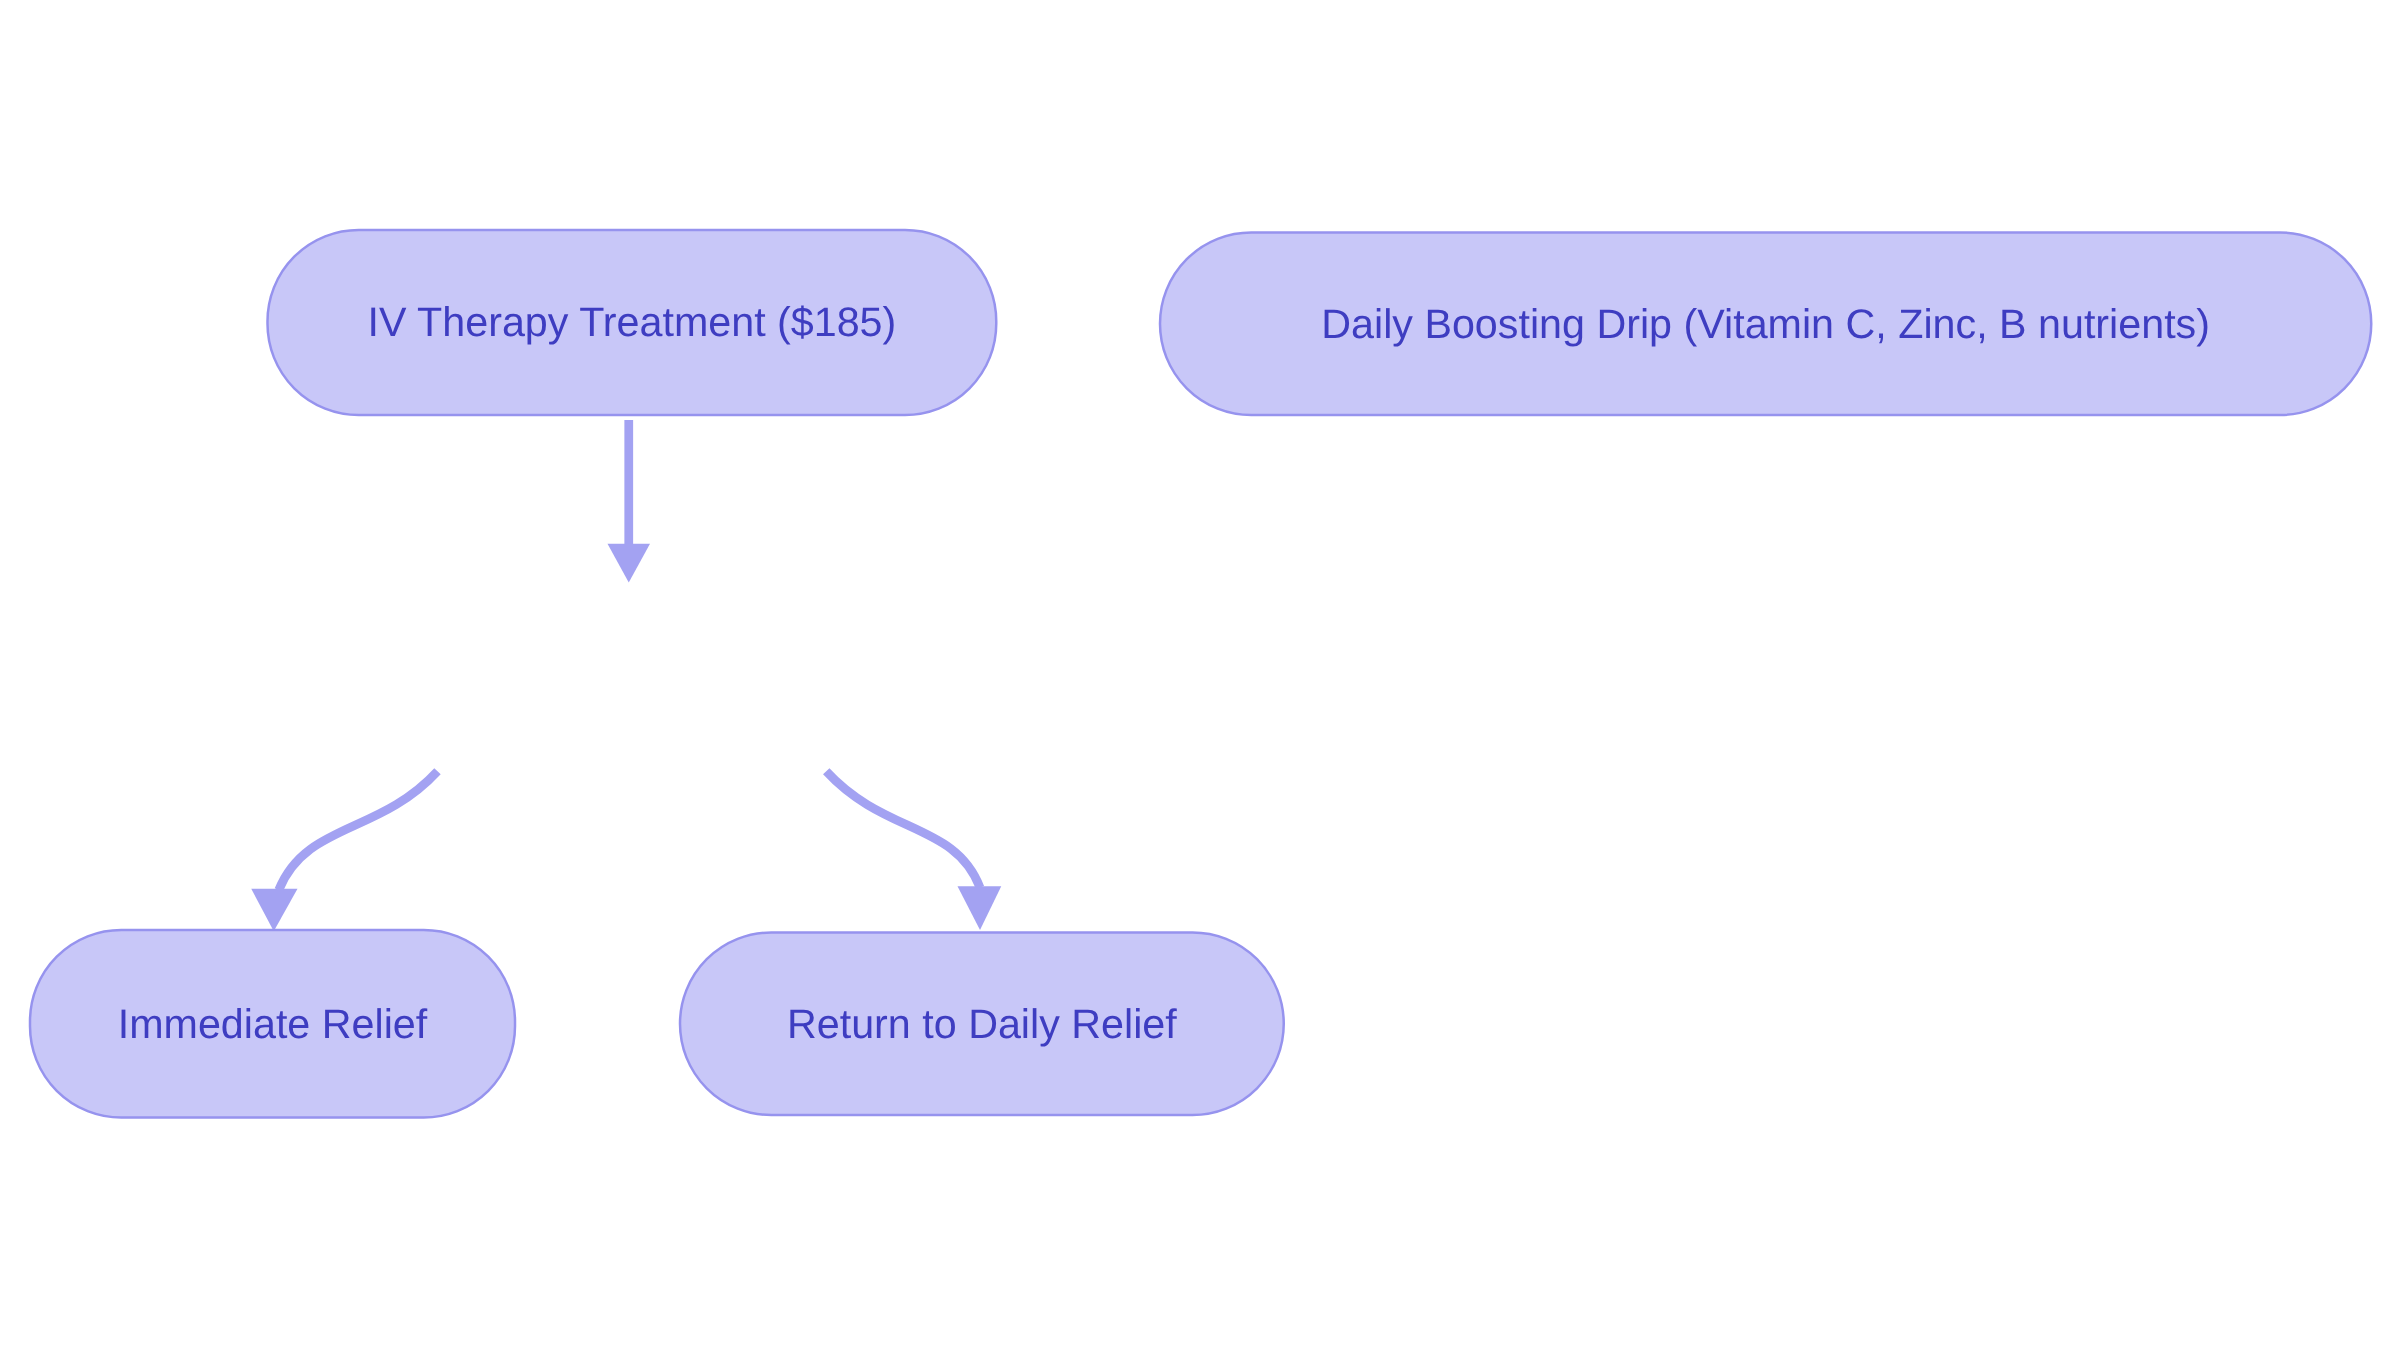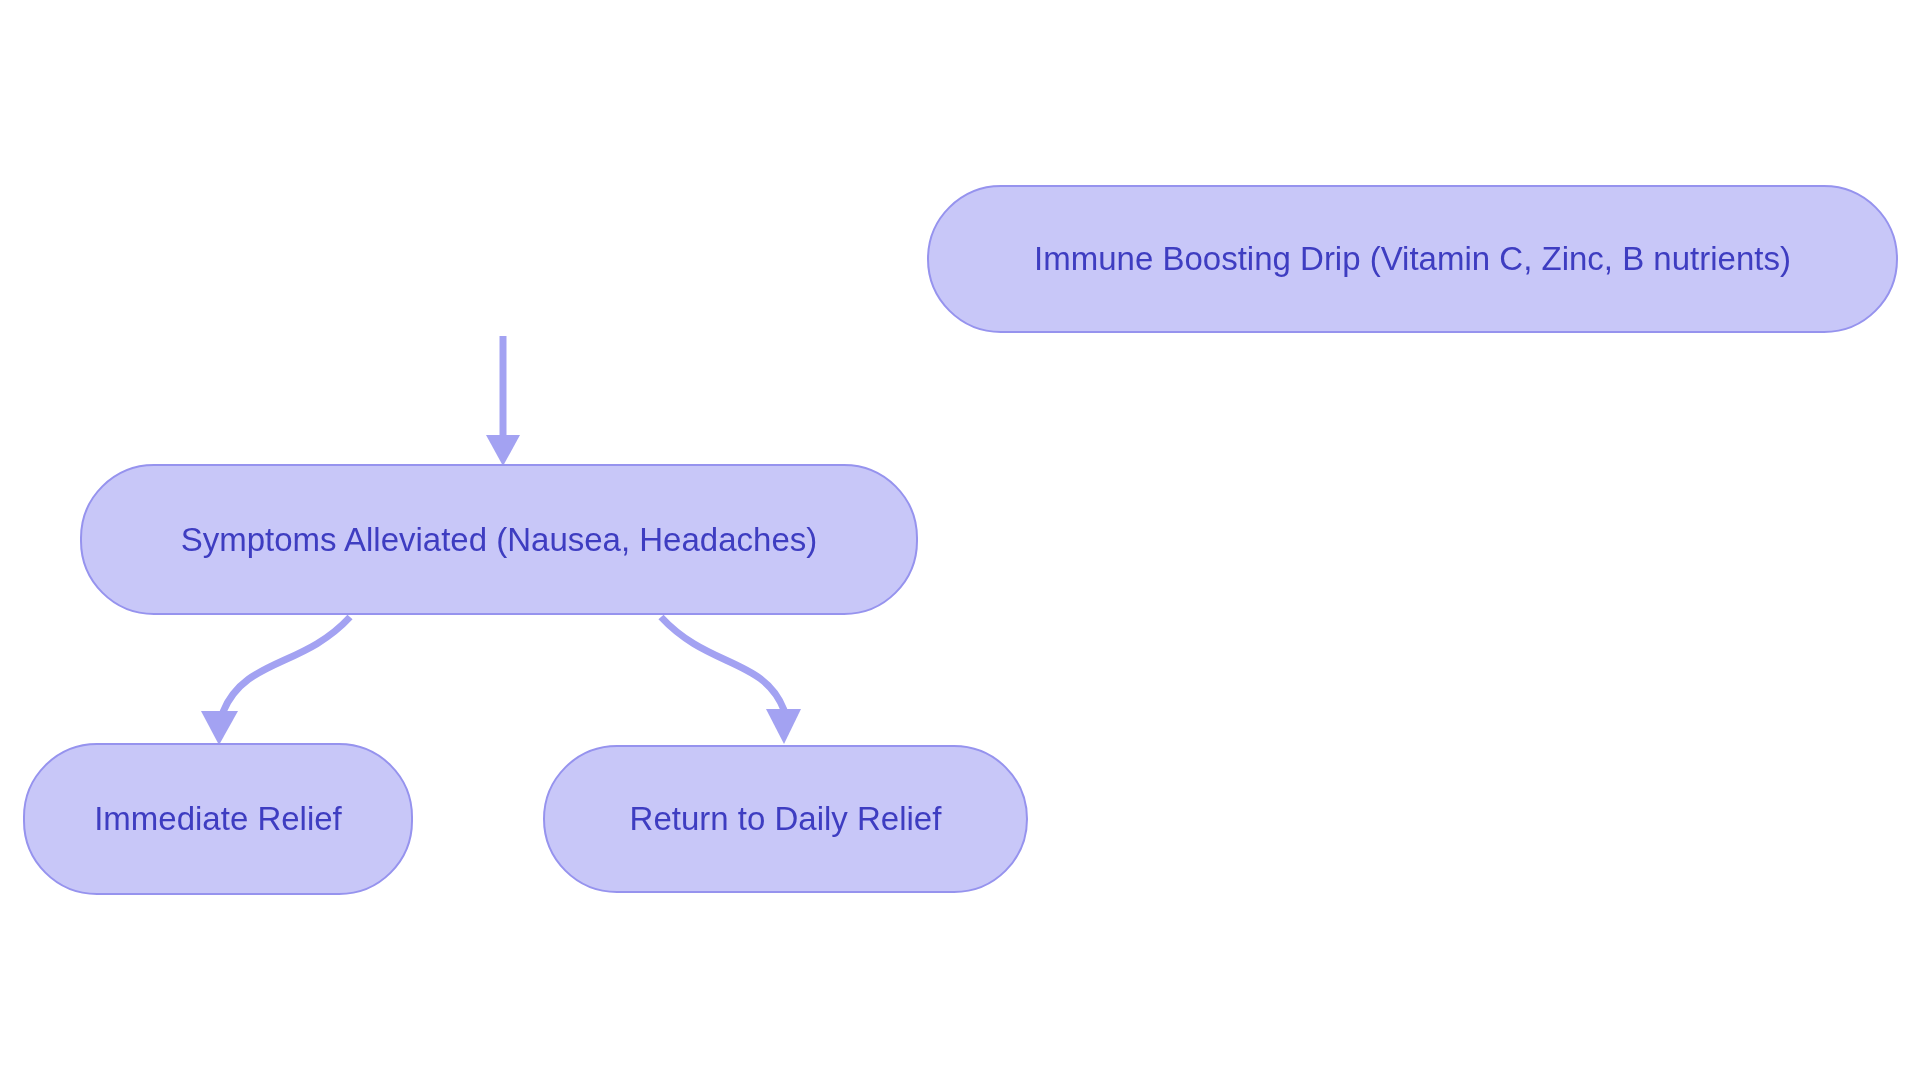--- a/index.html
+++ b/index.html
@@ -68,28 +68,28 @@
     <g>
       <path class="edge-line" d="M 350 617 C 303 668, 245 658, 223 712"></path>
       <polygon class="edge-arrowhead" points="201,711 238,711 219,745"></polygon>
     </g>
     <g>
       <path class="edge-line" d="M 661 617 C 708 668, 764 658, 784 710"></path>
       <polygon class="edge-arrowhead" points="766,709 801,709 784,744"></polygon>
     </g>
   </svg>
 
+  <div class="node node-iv">
+    <span>IV Therapy Treatment ($185)</span>
+  </div>
 
   <div class="node node-immune">
-    <span>Immune Boosting Drip (Vitamin C, Zinc, B nutrients)</span>
+    <span>Daily Boosting Drip (Vitamin C, Zinc, B nutrients)</span>
   </div>
 
-  <div class="node node-symptoms">
-    <span>Symptoms Alleviated (Nausea, Headaches)</span>
-  </div>
 
   <div class="node node-relief">
     <span>Immediate Relief</span>
   </div>
 
   <div class="node node-routine">
     <span>Return to Daily Relief</span>
   </div>
 
 </div>

